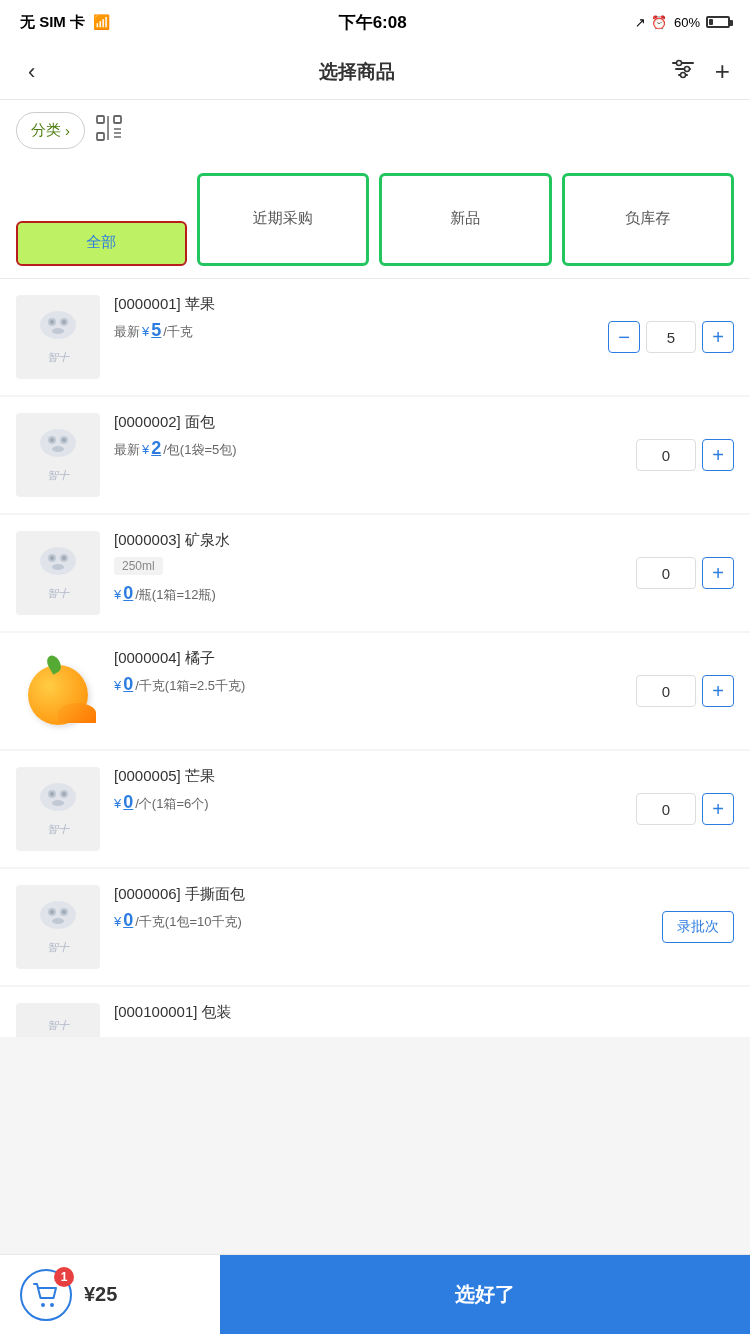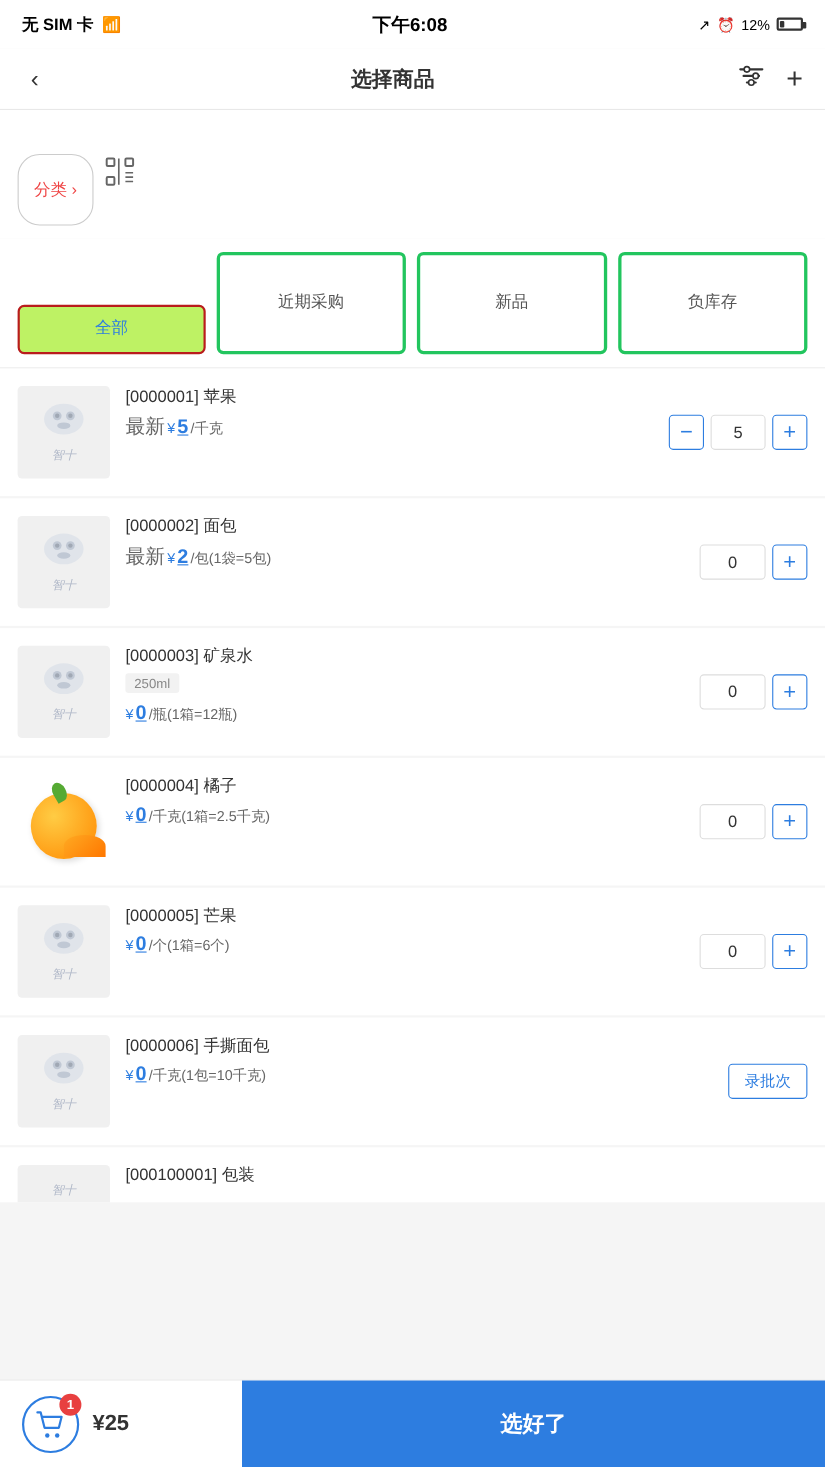--- a/index.html
+++ b/index.html
@@ -93,30 +93,29 @@
     .search-bar {
       background: #fff;
       padding: 12px 16px;
       display: flex;
       align-items: center;
       gap: 10px;
     }
     .category-btn {
       border: 1px solid #ccc;
       border-radius: 20px;
-      padding: 22px 14px;
+      padding: 8px 14px;
       font-size: 15px;
-      color: #ef4444;
+      color: #4d7c0f;
       background: #fff;
       cursor: pointer;
       white-space: nowrap;
       display: flex;
       align-items: center;
       gap: 4px;
-      margin-top: 28px;
     }
     .search-input-wrap {
       flex: 1;
       background: #f2f2f2;
       border-radius: 20px;
       display: flex;
       align-items: center;
       padding: 7px 14px;
       gap: 8px;
     }
@@ -212,21 +211,21 @@
       margin-bottom: 6px;
     }
     .product-price-row {
       font-size: 13px;
       color: #666;
       display: flex;
       align-items: baseline;
       flex-wrap: wrap;
       gap: 2px;
     }
-    .price-label { color: #666; font-size: 18px; }
+    .price-label { color: #666; font-size: 13px; }
     .price-currency { color: #2d7de0; font-size: 13px; }
     .price-value { color: #2d7de0; font-size: 18px; font-weight: 700; text-decoration: underline; }
     .price-unit { color: #666; font-size: 13px; }
     .product-spec {
       font-size: 12px;
       color: #888;
       background: #f2f2f2;
       padding: 2px 8px;
       border-radius: 3px;
       display: inline-block;
@@ -396,21 +395,21 @@
 
 <div class="status-bar">
   <div class="status-left">
     <span>无 SIM 卡</span>
     <span class="wifi-icon">📶</span>
   </div>
   <div class="status-center">下午6:08</div>
   <div class="status-right">
     <span>↗</span>
     <span>⏰</span>
-    <span>12%</span>
+    <span>60%</span>
     <div class="battery-icon">
       <div class="battery-fill"></div>
     </div>
   </div>
 </div>
 
 <div class="nav-bar">
   <span class="nav-back">‹</span>
   <span class="nav-title">选择商品</span>
   <div class="nav-actions">

